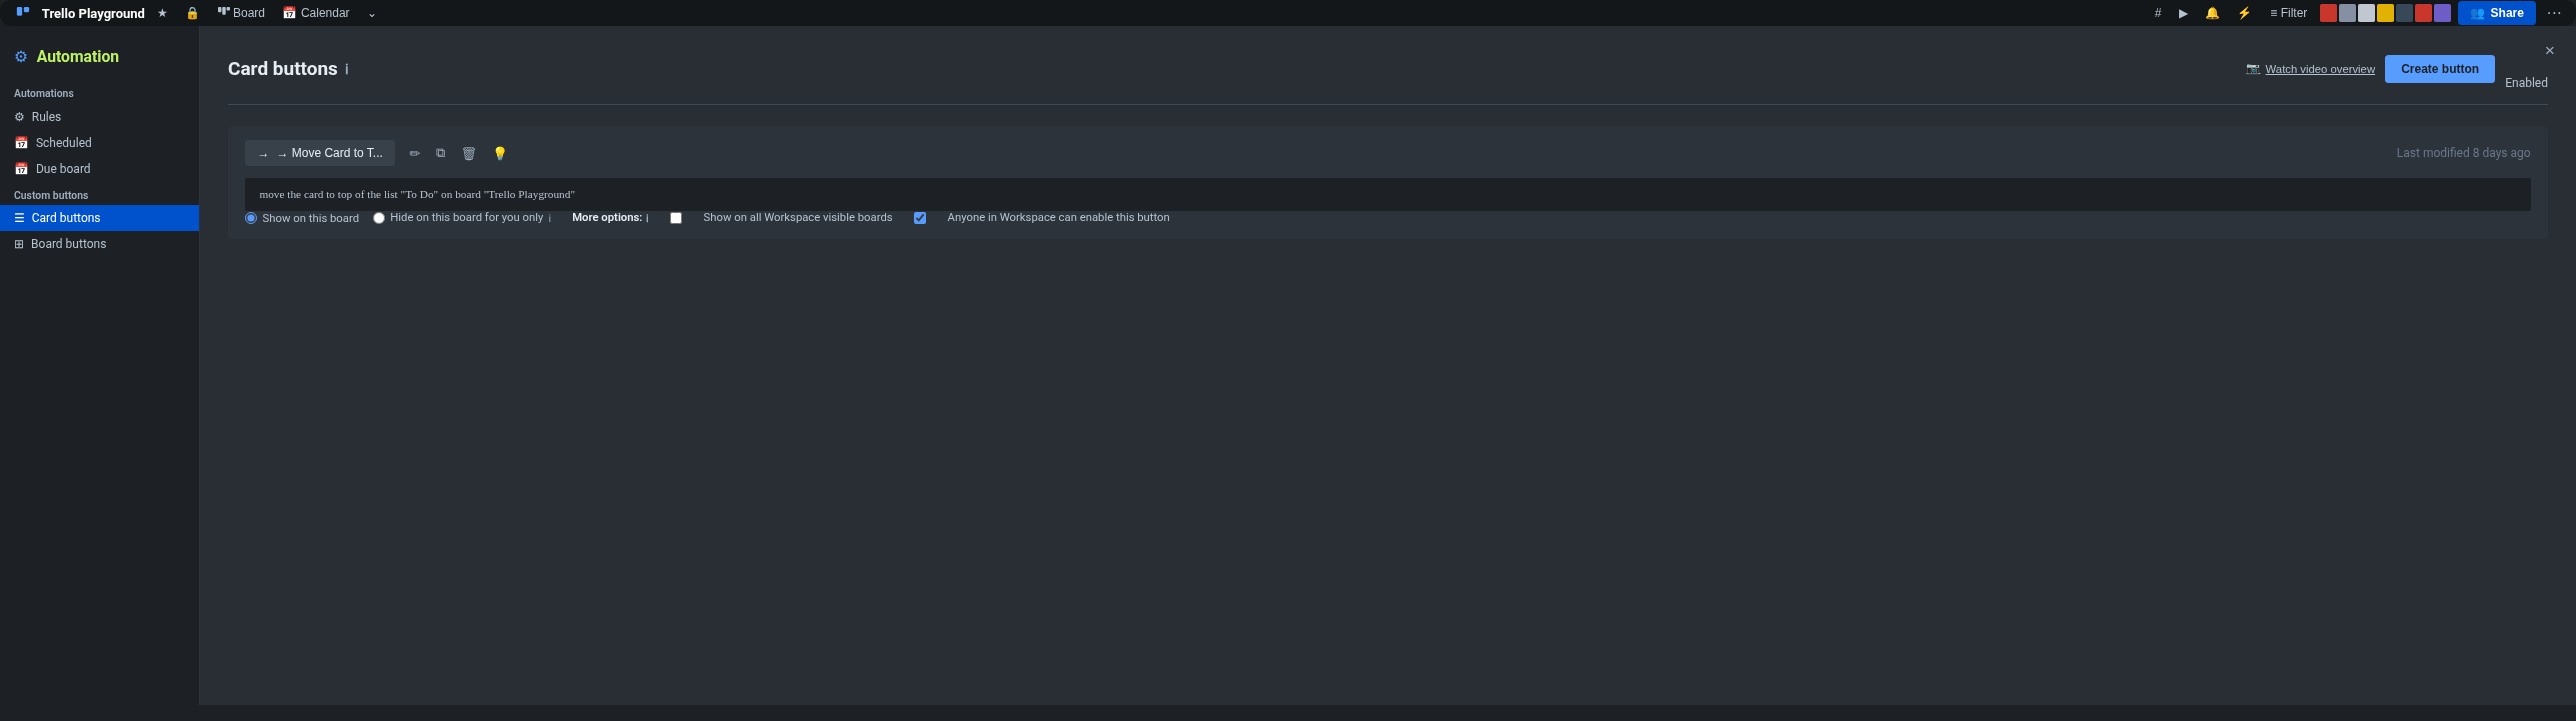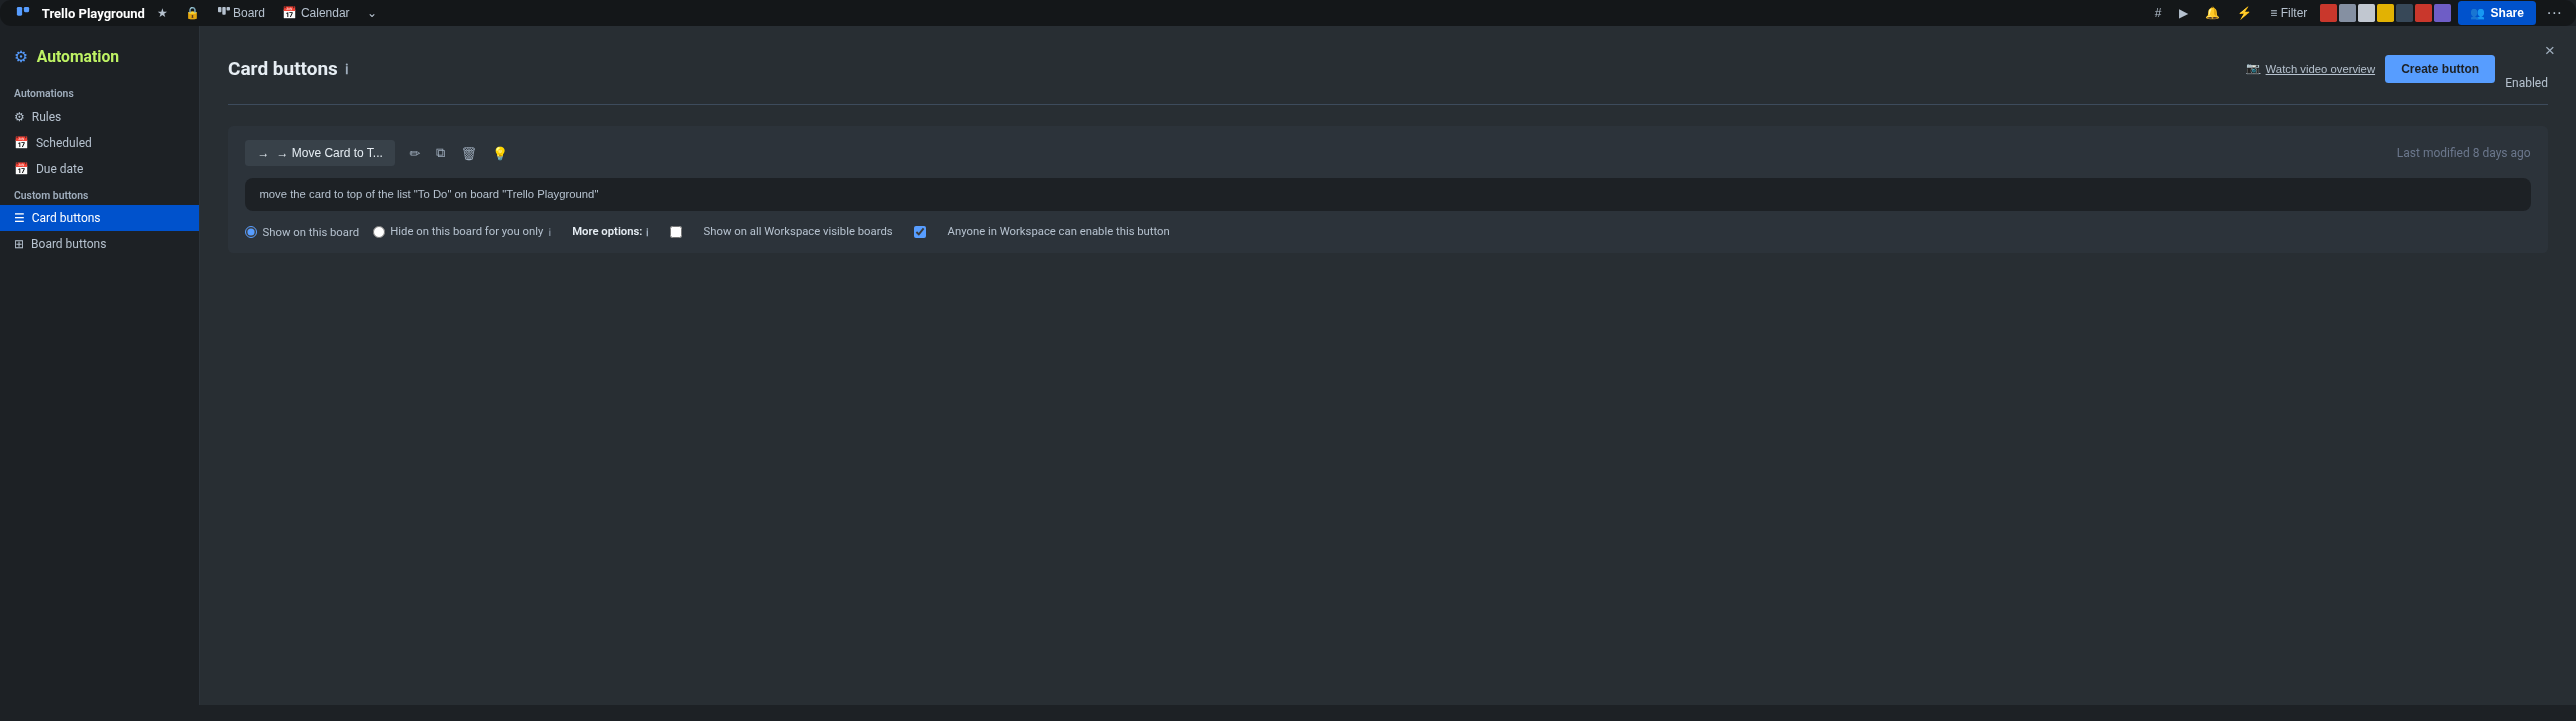--- a/index.html
+++ b/index.html
@@ -256,26 +256,25 @@
       padding: 4.3px 6px;
       border-radius: 3.5px;
       font-size: 13px;
     }
     .last-modified {
       color: #6b778c;
       font-size: 12px;
     }
     .button-code {
       background: #1d2125;
-      border-radius: 8px;
+      border-radius: 2px;
       padding: 10.4px 14px;
-      font-family: Liberation Sans, sans-serif;
+      font-family: Liberation Serif, serif;
       font-size: 11.3px;
       color: #b6c2cf;
-      margin-bottom: 14px;
     }
     .button-options {
       display: flex;
       align-items: center;
       gap: 21px;
       flex-wrap: wrap;
     }
     .radio-group {
       display: flex;
       align-items: flex-end;
@@ -387,21 +386,21 @@
     <div class="sidebar-item">
       <span class="sidebar-item-icon">⚙</span>
       <span>Rules</span>
     </div>
     <div class="sidebar-item">
       <span class="sidebar-item-icon">📅</span>
       <span>Scheduled</span>
     </div>
     <div class="sidebar-item">
       <span class="sidebar-item-icon">📅</span>
-      <span>Due date</span>
+      <span>Due board</span>
     </div>
 
     <div class="sidebar-section-label">Custom buttons</div>
 
     <div class="sidebar-item active">
       <span class="sidebar-item-icon">☰</span>
       <span>Card buttons</span>
     </div>
     <div class="sidebar-item">
       <span class="sidebar-item-icon">⊞</span>

